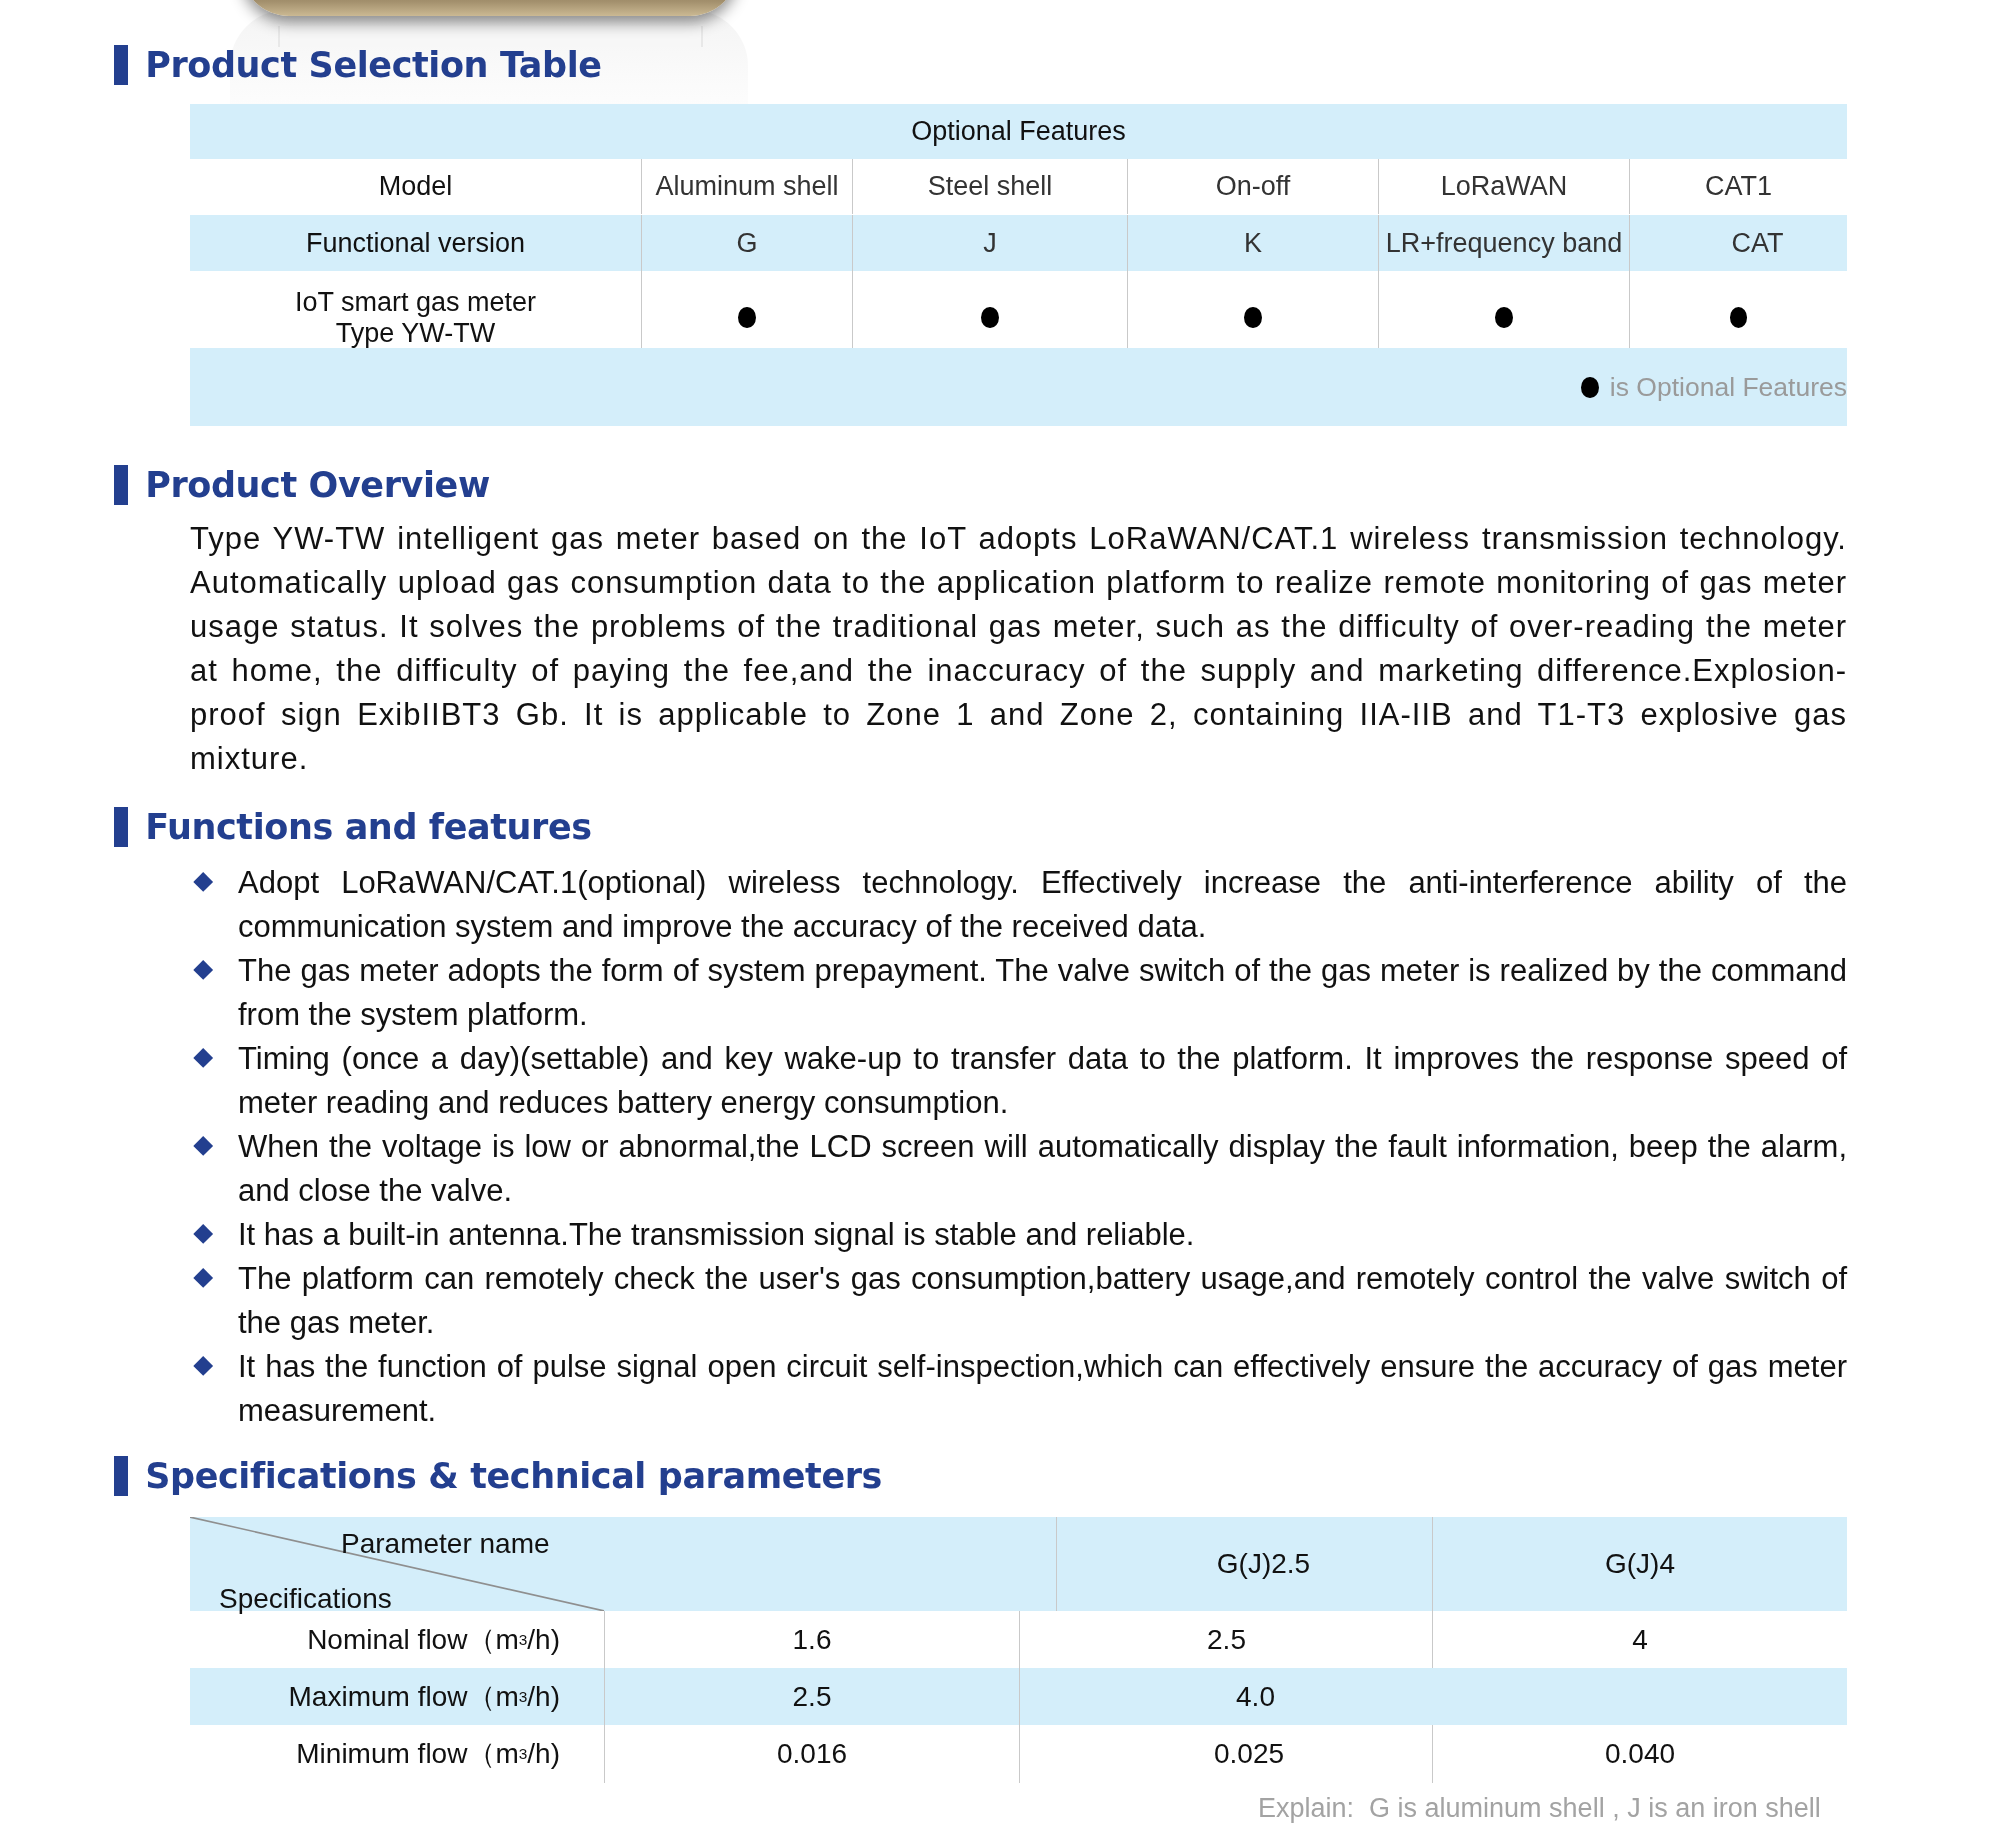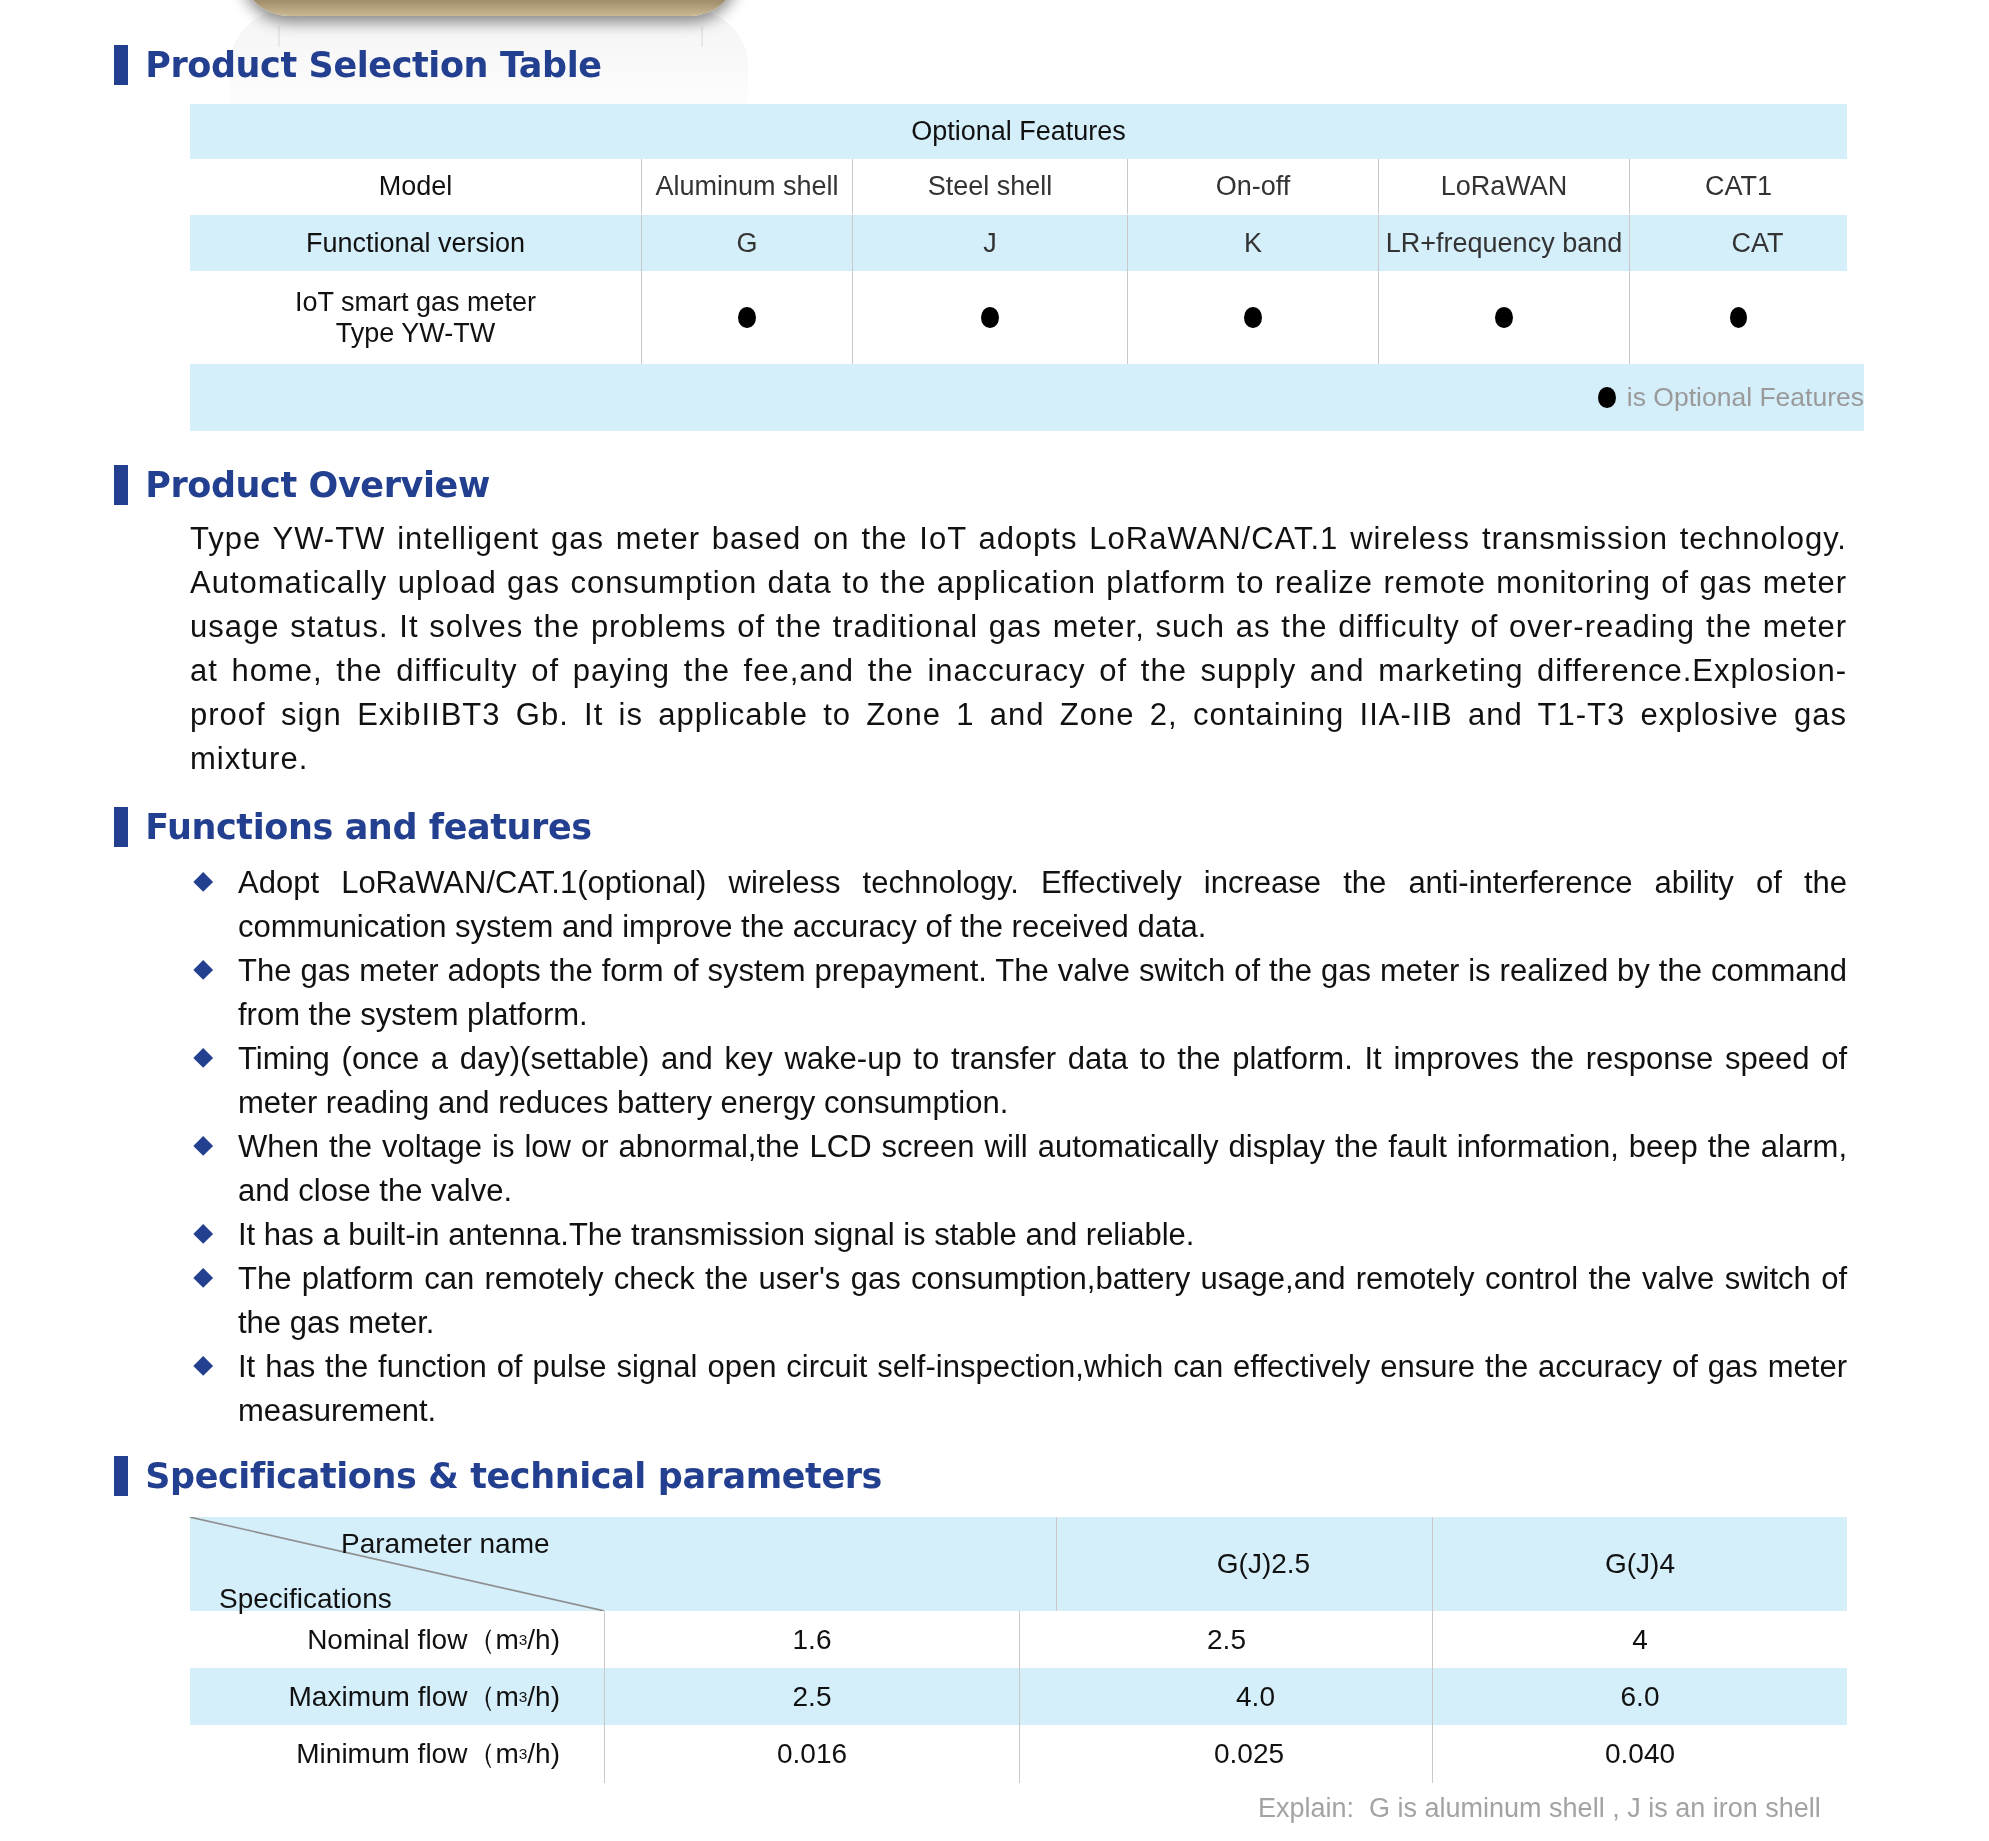--- a/index.html
+++ b/index.html
@@ -152,21 +152,21 @@
         <span class="dot"></span>
       </div>
     <div class="cell vline" style="left:1188px; width:251px;">
         <span class="dot"></span>
       </div>
     <div class="cell vline" style="left:1439px; width:218px;">
         <span class="dot"></span>
       </div>
   </div>
 
-  <div class="sel-row blue" style="top:260px; height:67px;padding-left:17px;">
+  <div class="sel-row blue" style="top:244px; height:78px;">
     <div class="footnote">
       <span class="dot"></span>
       <span>is Optional Features</span>
     </div>
   </div>
 </div>
 
 <div class="section-heading" style="top:464px;">
   <div class="bar"></div>
   <div class="title">Product Overview</div>
@@ -241,21 +241,20 @@
   </div>
 
   <div class="spec-row blue" style="top:151px; height:57px;">
     <div class="spec-cell spec-label" style="left:0; width:414px;">
       <span>Maximum flow（m</span>
         <sup>3</sup>
         <span>/h)</span>
     </div>
     <div class="spec-cell vline" style="left:414px; width:415px;">2.5</div>
     <div class="spec-cell vline" style="left:829px; width:472px;">4.0</div>
-    <div class="spec-cell vline" style="left:1242px; width:415px;">6.0</div>
   </div>
 
   <div class="spec-row" style="top:208px; height:58px;">
     <div class="spec-cell spec-label" style="left:0; width:414px;">
       <span>Minimum flow（m</span>
         <sup>3</sup>
         <span>/h)</span>
     </div>
     <div class="spec-cell vline" style="left:414px; width:415px;">0.016</div>
     <div class="spec-cell vline" style="left:829px; width:414px;padding-left:45px;">0.025</div>

